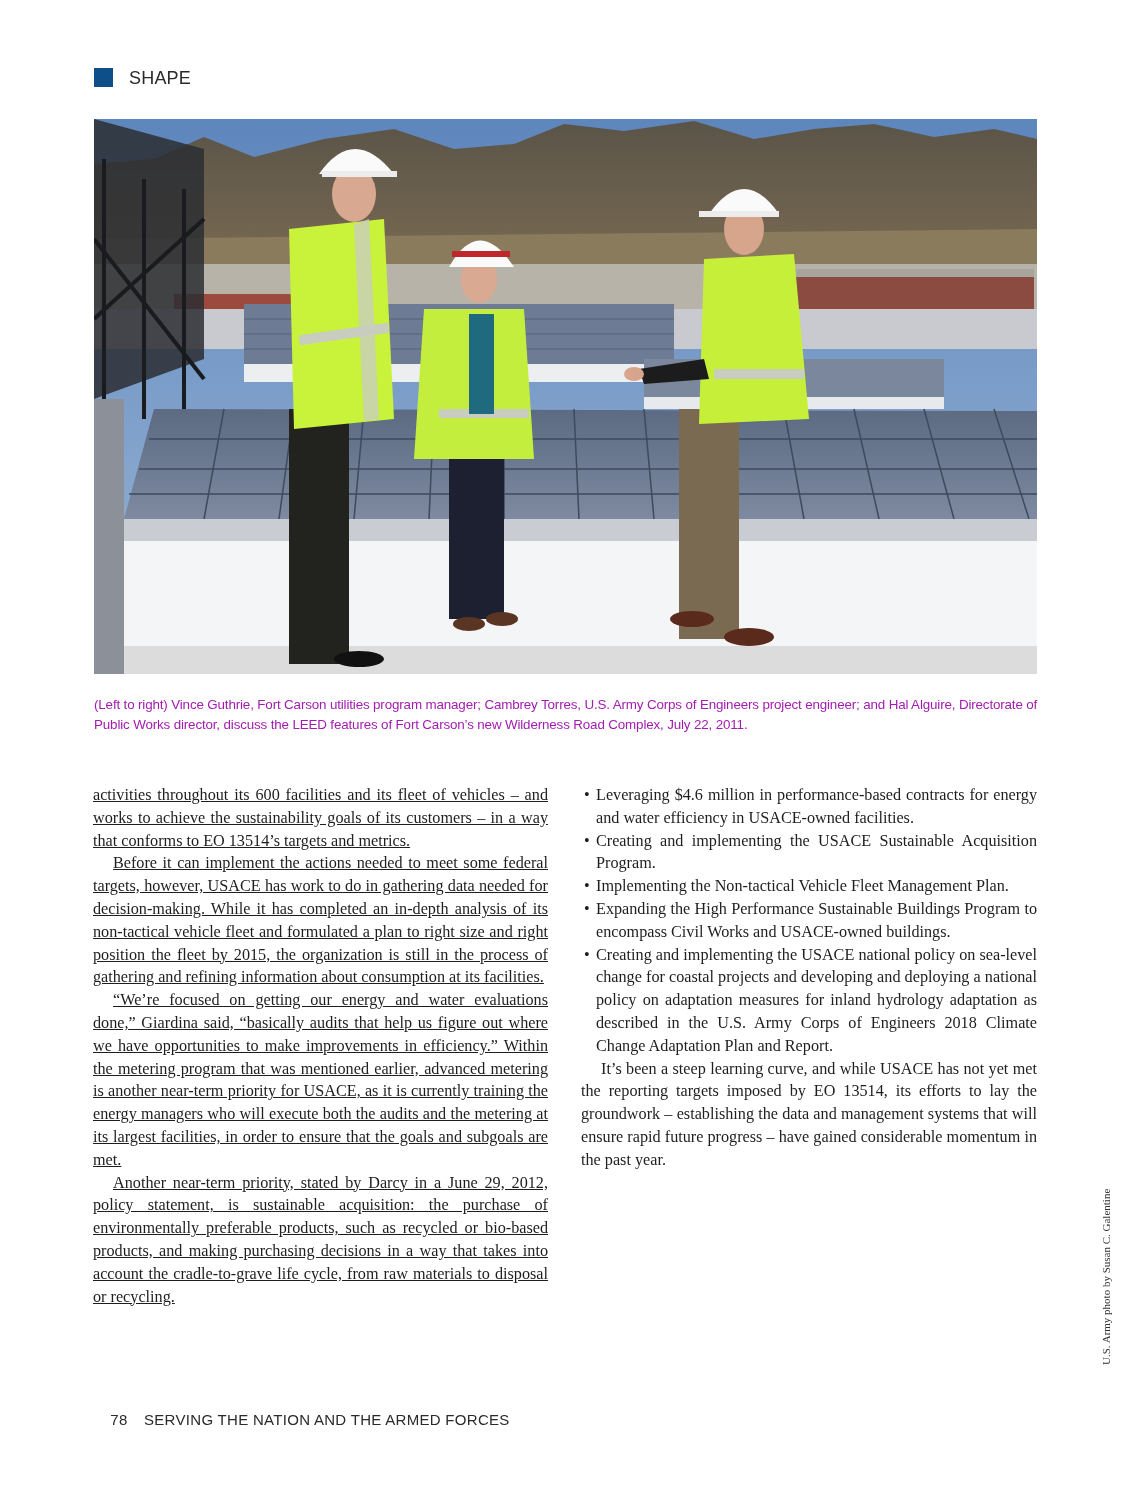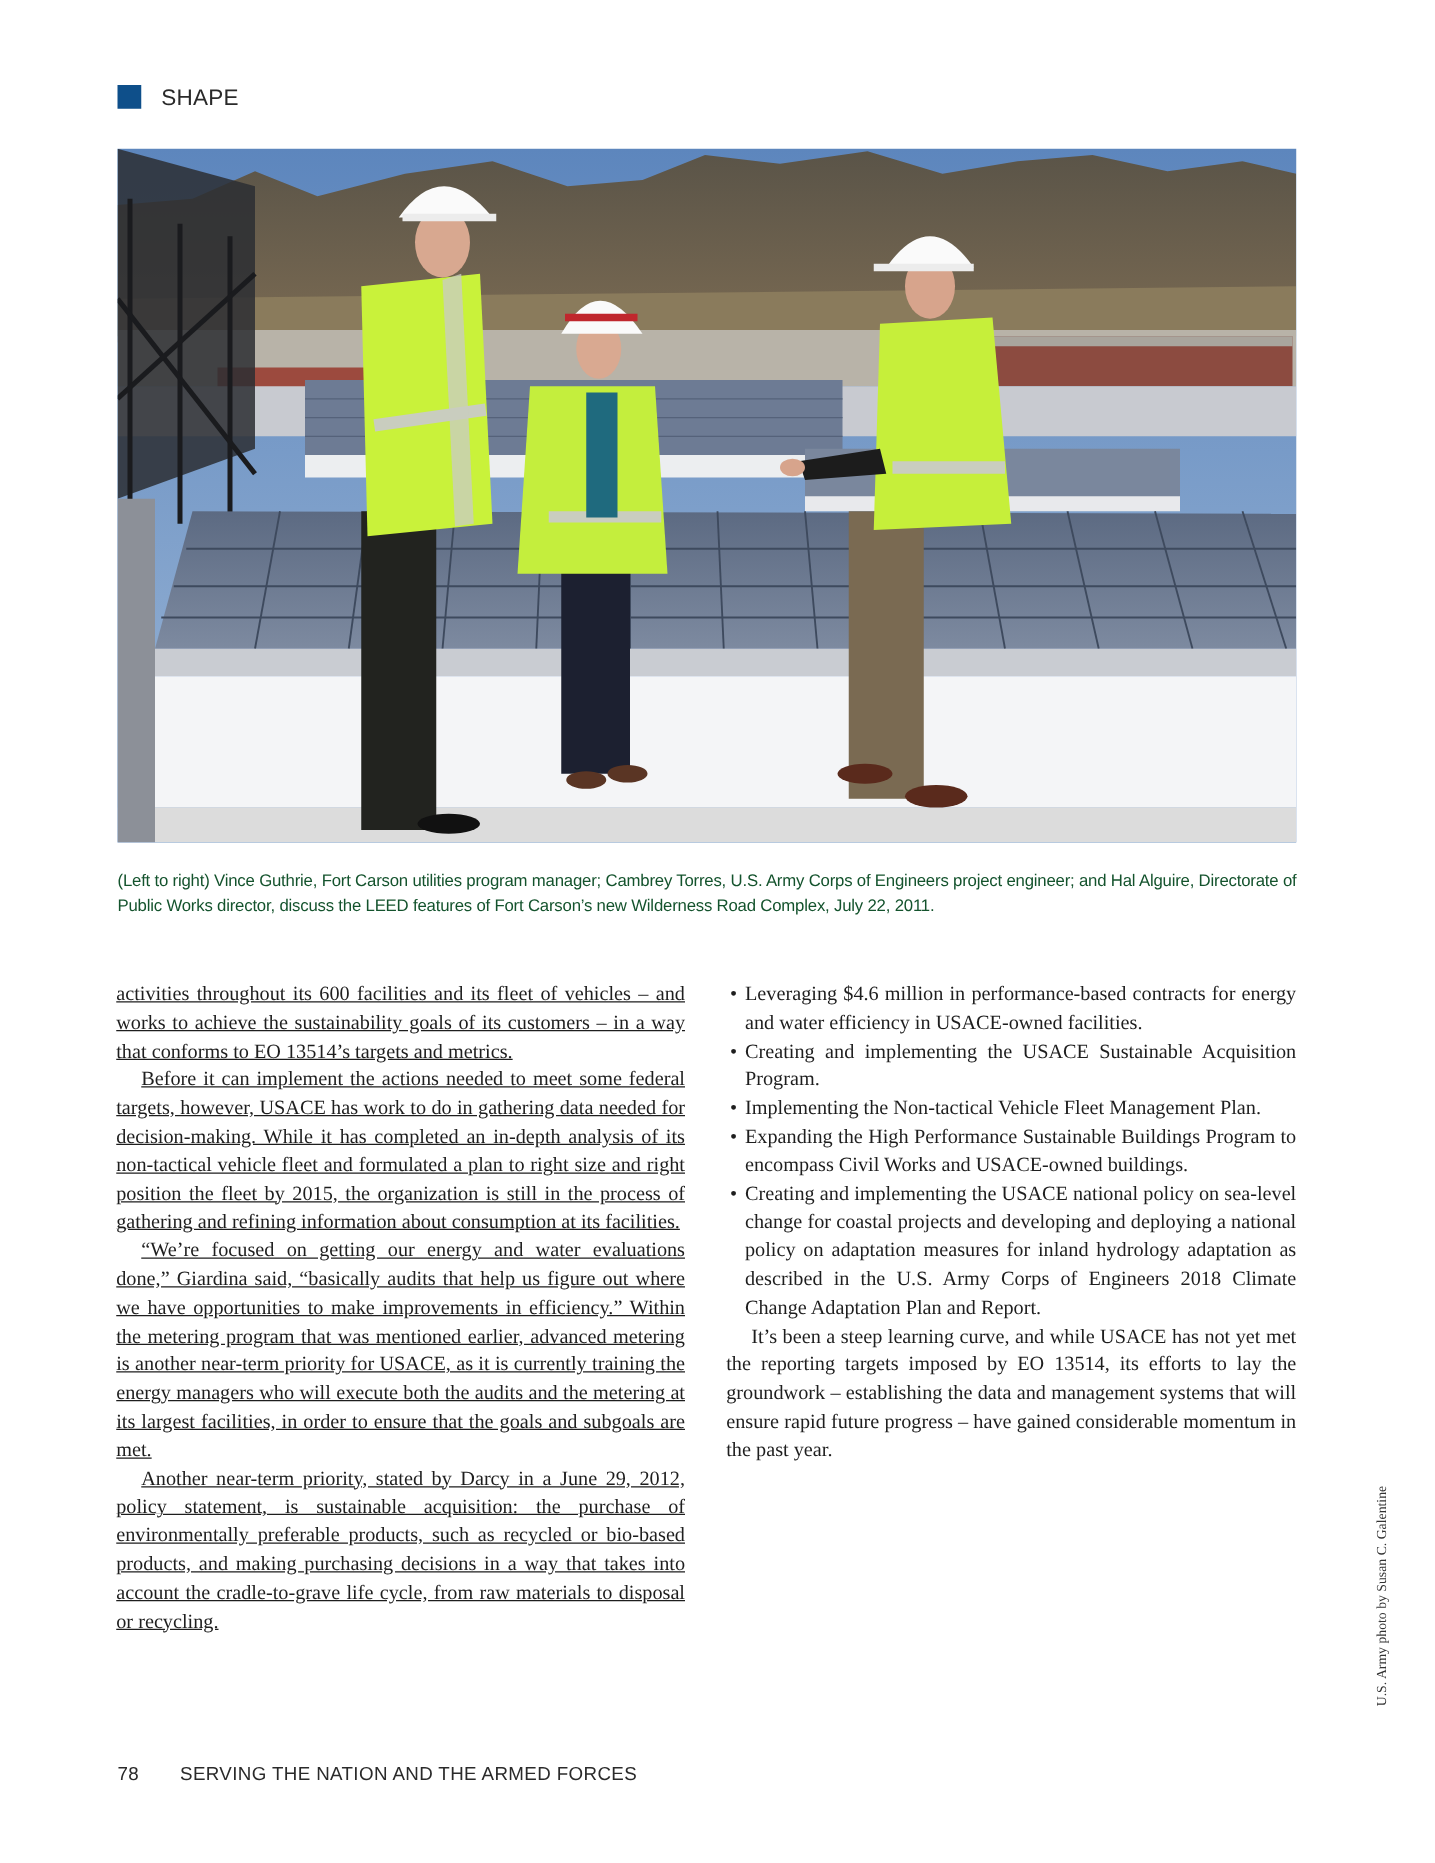--- a/index.html
+++ b/index.html
@@ -5,36 +5,36 @@
   html, body { margin: 0; padding: 0; background: #ffffff; }
   body { width: 1148px; height: 1490px; position: relative; overflow: hidden; }
 
   .section-header { position: absolute; left: 94px; top: 68px; display: flex; align-items: flex-start; }
   .section-square { width: 19px; height: 19px; background: #0e4f8a; }
   .section-title { margin-left: 16px; font-family: "Liberation Sans", sans-serif; font-size: 18px; color: #2a2a2a; letter-spacing: 0.2px; }
 
   .photo { position: absolute; left: 94px; top: 119px; width: 943px; height: 555px; overflow: hidden; background: #6f93c2; }
   .photo svg { display: block; }
 
-  .caption { position: absolute; left: 94px; top: 695px; width: 948px; font-family: "Liberation Sans", sans-serif; font-size: 13.4px; line-height: 20px; color: #14532d; letter-spacing: -0.15px; }
+  .caption { position: absolute; left: 94px; top: 695px; width: 948px; font-family: "Liberation Sans", sans-serif; font-size: 13.4px; line-height: 20px; color: #a21caf; letter-spacing: -0.15px; }
 
   .col { position: absolute; top: 784px; font-family: "Liberation Serif", serif; font-size: 16.2px; line-height: 22.8px; color: #1e1e1e; text-align: justify; }
   .col-left { left: 93px; width: 455px; text-decoration: underline; }
   .col-right { left: 581px; width: 456px; }
   .col p { margin: 0; }
   .col p.indent { text-indent: 20px; }
   .col .intro { padding-left: 2px; }
   .col ul { list-style: none; margin: 0; padding: 0; }
   .col li { position: relative; padding-left: 15px; }
   .col li::before { content: "\2022"; position: absolute; left: 3px; top: 0; }
 
   .photo-credit { position: absolute; left: 1100px; top: 1365px; transform-origin: 0 0; transform: rotate(-90deg); font-family: "Liberation Serif", serif; font-size: 11px; color: #333; white-space: nowrap; }
 
   .footer { position: absolute; left: 94px; top: 1411px; font-family: "Liberation Sans", sans-serif; font-size: 15px; color: #2a2a2a; display: flex; letter-spacing: 0.3px; }
-  .footer .page-num { width: 50px; }
+  .footer .page-num { width: 50px; text-align: center; }
 </style>
 </head>
 <body>
 
 <div class="section-header">
   <div class="section-square"></div>
   <div class="section-title">SHAPE</div>
 </div>
 
 <div class="photo">

